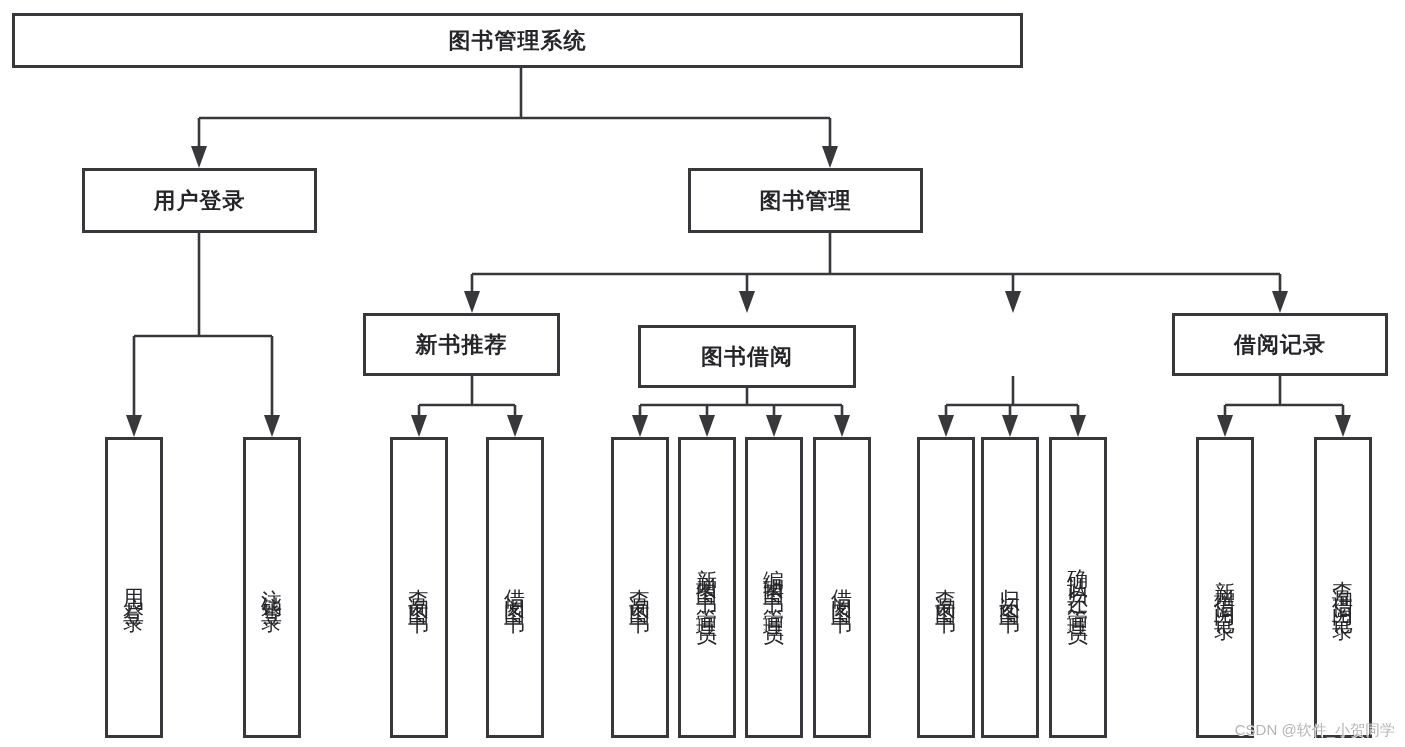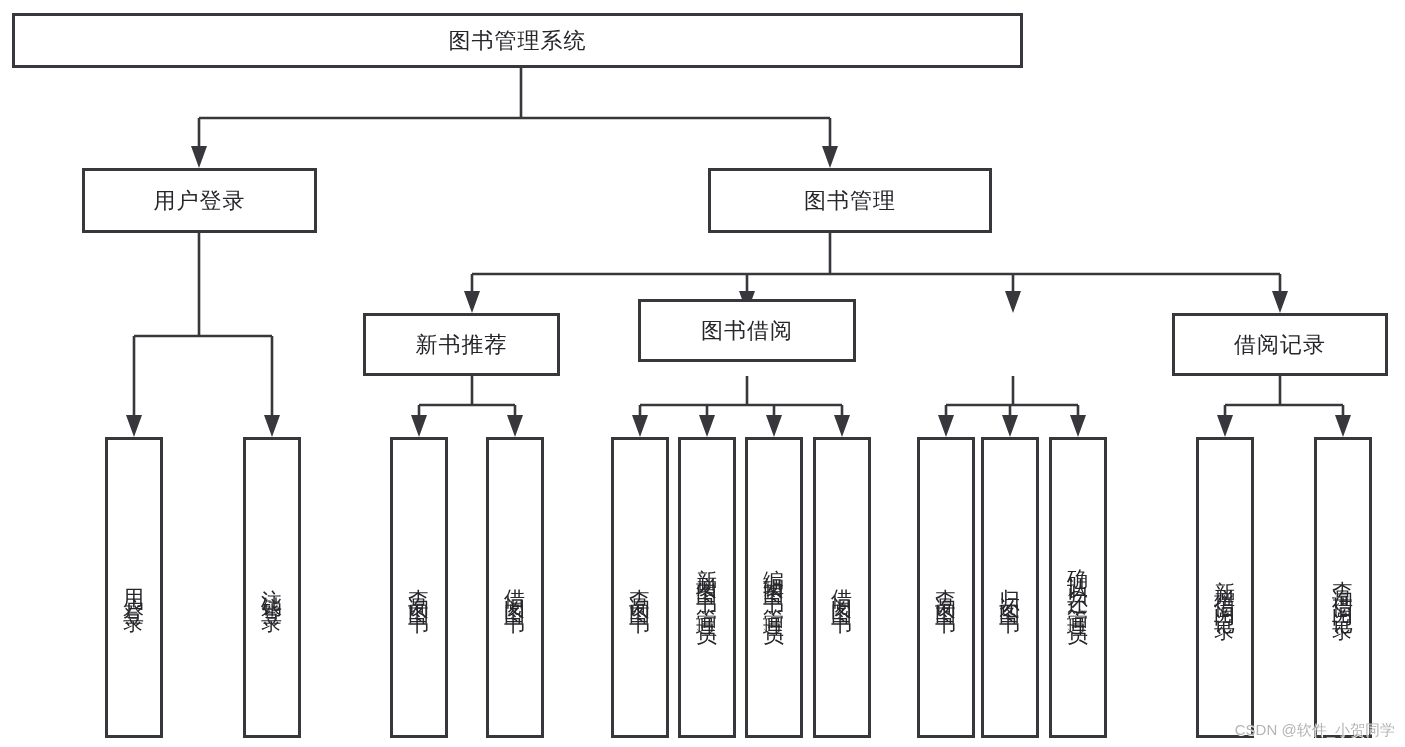--- a/index.html
+++ b/index.html
@@ -22,20 +22,21 @@
     box-sizing:border-box;
     border:3px solid var(--line);
     background:#fff;
     display:flex;align-items:center;justify-content:center;
   }
   .hbox .lbl{
     font-size:22px;
     color:var(--ink);
     letter-spacing:1px;
     white-space:nowrap;
+    font-weight:bold;
   }
   .vbox{width:58px;height:301px;}
   .vbox .vlbl{
     writing-mode:vertical-rl;
     text-orientation:mixed;
     font-size:21px;
     line-height:1;
     letter-spacing:8px;
     color:var(--ink);
   }
@@ -77,28 +78,28 @@
       M1335 415 H1351 L1343 437 Z"></path>
   </svg>
 
   <div class="node hbox" style="left:12px;top:13px;width:1011px;height:55px">
     <span class="lbl">图书管理系统</span>
   </div>
 
   <div class="node hbox" style="left:82px;top:168px;width:235px;height:65px">
     <span class="lbl">用户登录</span>
   </div>
-  <div class="node hbox" style="left:708px;top:168px;width:284px;height:65px">
+  <div class="node hbox" style="left:688px;top:168px;width:235px;height:65px">
     <span class="lbl">图书管理</span>
   </div>
 
   <div class="node hbox" style="left:363px;top:313px;width:197px;height:63px">
     <span class="lbl">新书推荐</span>
   </div>
-  <div class="node hbox" style="left:638px;top:299px;width:218px;height:63px">
+  <div class="node hbox" style="left:638px;top:325px;width:218px;height:63px">
     <span class="lbl">图书借阅</span>
   </div>
   <div class="node hbox" style="left:1172px;top:313px;width:216px;height:63px">
     <span class="lbl">借阅记录</span>
   </div>
 
   <div class="node vbox" style="left:105px;top:437px">
     <span class="vlbl">用户登录</span>
   </div>
   <div class="node vbox" style="left:243px;top:437px">

